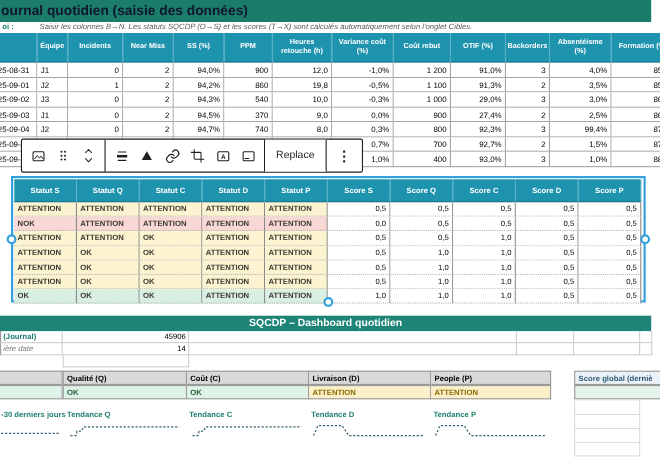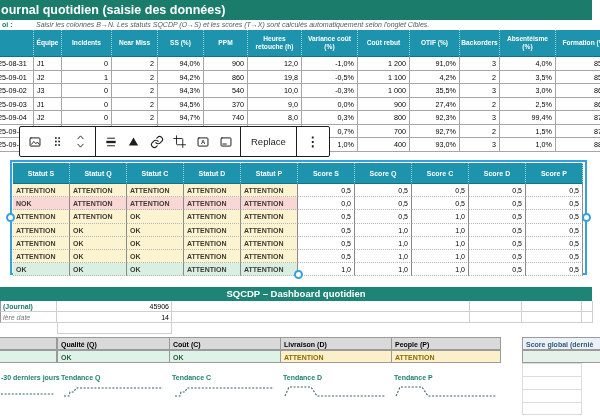--- a/index.html
+++ b/index.html
@@ -1,21 +1,21 @@
 <!DOCTYPE html>
 <html><head>
 <meta charset="utf-8">
 <style>
   html,body{margin:0;padding:0;background:#fff;}
   #canvas{position:relative;width:600px;height:417px;overflow:hidden;background:#fff;
           font-family:"Liberation Sans",sans-serif;-webkit-font-smoothing:antialiased;}
   .abs{position:absolute;box-sizing:border-box;}
 
   
-  .title-bar{left:0;top:0;width:592px;height:20px;background:#1b7c6c;color:#ffffff;
+  .title-bar{left:0;top:0;width:592px;height:20px;background:#1b7c6c;color:#0f172a;
              font-weight:bold;font-size:12.5px;line-height:20px;padding-left:1px;white-space:nowrap;}
   .instr-row{left:0;top:20px;width:600px;height:10px;font-size:7px;line-height:10px;}
   .instr-label{position:absolute;left:2px;top:0;color:#1b7c6c;font-weight:bold;}
   .instr-text{position:absolute;left:36px;top:0;font-style:italic;color:#595959;white-space:nowrap;}
 
   .tbl{position:absolute;}
   .trow{display:flex;}
   .tcell{box-sizing:border-box;overflow:hidden;white-space:nowrap;padding:0 3px;}
   .a-l{text-align:left}.a-r{text-align:right}
 
@@ -136,36 +136,36 @@
         <div class="trow">
           <div class="tcell a-l">2025-09-01</div>
           <div class="tcell a-l">J2</div>
           <div class="tcell a-r">1</div>
           <div class="tcell a-r">2</div>
           <div class="tcell a-r">94,2%</div>
           <div class="tcell a-r">860</div>
           <div class="tcell a-r">19,8</div>
           <div class="tcell a-r">-0,5%</div>
           <div class="tcell a-r">1 100</div>
-          <div class="tcell a-r">4,2%</div>
+          <div class="tcell a-r">91,3%</div>
           <div class="tcell a-r">2</div>
           <div class="tcell a-r">3,5%</div>
           <div class="tcell a-r">85,5</div>
         </div>
         <div class="trow">
           <div class="tcell a-l">2025-09-02</div>
           <div class="tcell a-l">J3</div>
           <div class="tcell a-r">0</div>
           <div class="tcell a-r">2</div>
           <div class="tcell a-r">94,3%</div>
           <div class="tcell a-r">540</div>
           <div class="tcell a-r">10,0</div>
           <div class="tcell a-r">-0,3%</div>
           <div class="tcell a-r">1 000</div>
-          <div class="tcell a-r">35,5%</div>
+          <div class="tcell a-r">29,0%</div>
           <div class="tcell a-r">3</div>
           <div class="tcell a-r">3,0%</div>
           <div class="tcell a-r">86,0</div>
         </div>
         <div class="trow">
           <div class="tcell a-l">2025-09-03</div>
           <div class="tcell a-l">J1</div>
           <div class="tcell a-r">0</div>
           <div class="tcell a-r">2</div>
           <div class="tcell a-r">94,5%</div>

